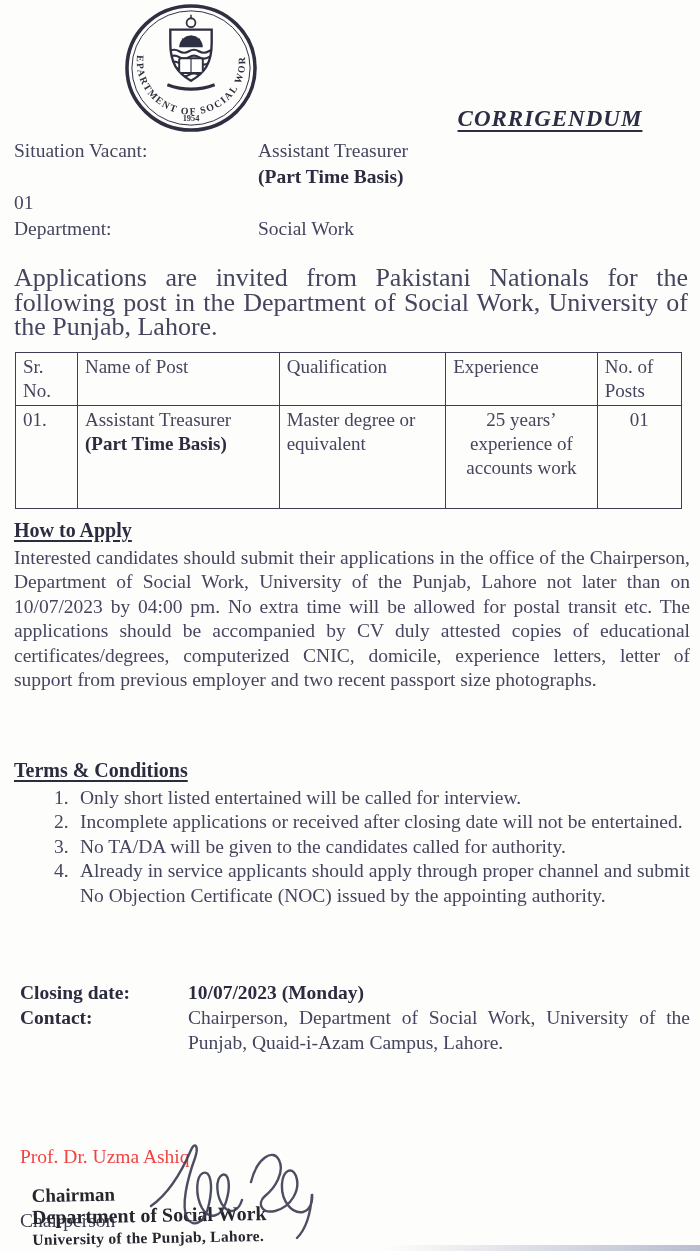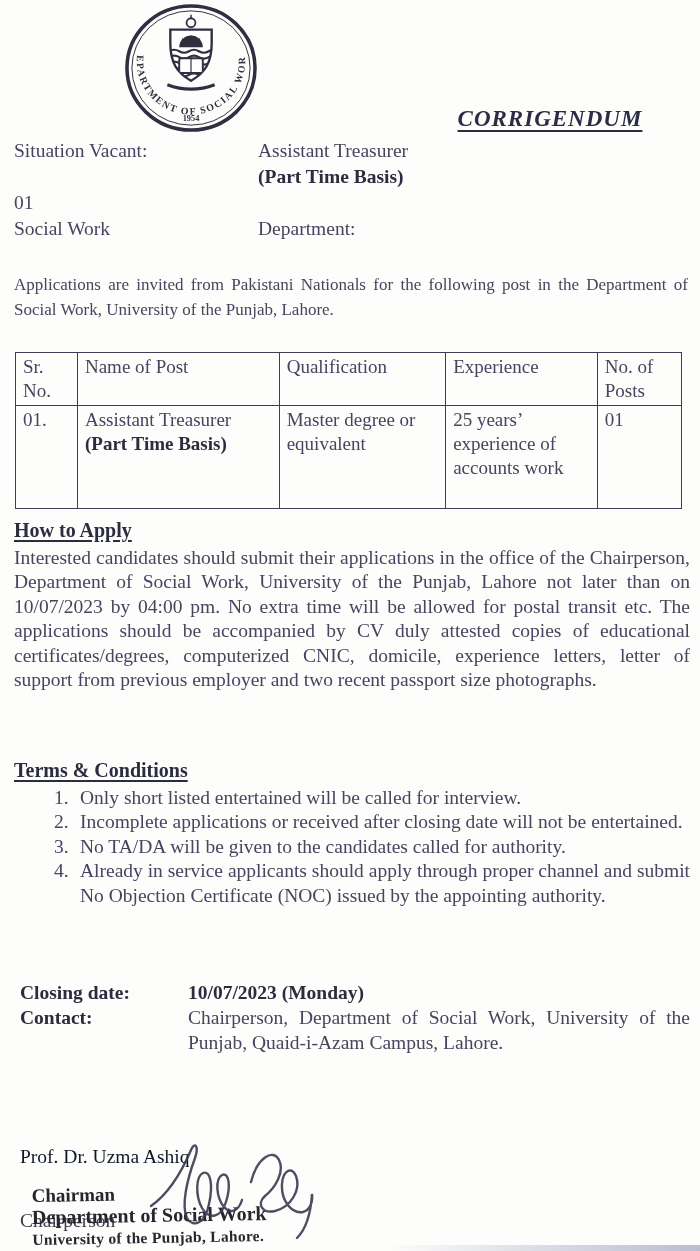--- a/index.html
+++ b/index.html
@@ -20,36 +20,36 @@
     letter-spacing:1px;color:#2c2c44;
     text-decoration:underline;
     text-decoration-thickness:2px;
     text-underline-offset:4px;
   }
   
   .meta{position:absolute;left:14px;top:138px;right:14px;font-size:19.5px;line-height:26px;}
   .meta-row{display:grid;grid-template-columns:244px 1fr;}
   .meta-bold{font-weight:bold;color:#2c2c40;}
   
-  .intro{position:absolute;left:14px;top:256px;width:674px;
-    font-size:17px;line-height:24.5px;text-align:justify;}
+  .intro{position:absolute;left:14px;top:240px;width:674px;
+    font-size:26px;line-height:24.5px;text-align:justify;}
   
   .posts-table{position:absolute;left:15px;top:352px;width:667px;
     border-collapse:collapse;font-size:19px;line-height:24px;border-radius:8px;}
   .posts-table th,.posts-table td{
     border:1.6px solid #3d3d58;vertical-align:top;
     font-weight:normal;padding:2px 7px;}
   .posts-table th{text-align:left;}
   .col-sr{width:52px;}
   .col-name{width:217px;}
   .col-qual{width:165px;}
   .col-exp{width:150px;}
   .col-posts{width:77px;}
   .th-center{text-align:center;}
-  .td-center{margin-top:38px;}
+  .td-center{text-align:center;margin-top:38px;}
   .cell-bold{font-weight:bold;color:#2c2c40;}
   .posts-table td{height:auto;}
   .body-row td{height:98px;}
   
   .section{position:absolute;left:14px;width:676px;font-size:19.5px;line-height:24.5px;}
   .how{top:518px;}
   .terms{top:758px;}
   .section-heading{
     font-weight:bold;color:#2c2c40;font-size:20px;
     text-decoration:underline;text-decoration-thickness:1.6px;text-underline-offset:3px;
@@ -61,21 +61,21 @@
   .terms-item .t-text{text-align:justify;}
   
   .closing-block{position:absolute;left:20px;top:980px;width:670px;
     font-size:19.5px;line-height:25px;}
   .closing-row{display:grid;grid-template-columns:168px 1fr;}
   .c-label{font-weight:bold;color:#2c2c40;}
   .c-bold{font-weight:bold;color:#2c2c40;}
   .c-justify{text-align:justify;}
   
   .signature{position:absolute;left:20px;top:1140px;width:420px;height:110px;font-size:19.5px;}
-  .sig-name{position:absolute;left:0;top:6px;color:#0f172a;}
+  .sig-name{position:absolute;left:0;top:6px;color:#ef4444;}
   .sig-title{position:absolute;left:0;top:28px;color:#3c3c52;margin-top:42px;}
   .stamp{position:absolute;left:12px;top:44px;color:#26262f;font-weight:bold;transform:rotate(-1deg);}
   .stamp-l1{font-size:19px;line-height:19px;}
   .stamp-l2{font-size:20px;line-height:24px;}
   .stamp-l3{font-size:15.5px;line-height:22px;letter-spacing:.3px;}
   .sig-scrawl{position:absolute;left:125px;top:0;}
   
   .scan-edge{position:absolute;left:0;right:0;bottom:0;height:6px;
     background:linear-gradient(100deg,transparent 55%,#cfd2de 85%,#b9bdd0 100%);}
 </style>
@@ -131,22 +131,22 @@
       <div>Situation Vacant:</div>
       <div>
         <div>Assistant Treasurer</div>
         <div class="meta-bold">(Part Time Basis)</div>
       </div>
     </div>
     <div class="meta-row">
       <div>01</div>
     </div>
     <div class="meta-row">
+      <div>Department:</div>
       <div>Social Work</div>
-      <div>Department:</div>
     </div>
   </div>
 
   <p class="intro">Applications are invited from Pakistani Nationals for the following post in the Department of Social Work, University of the Punjab, Lahore.</p>
 
   <table class="posts-table">
     <tbody>
         <tr>
       <th class="col-sr">Sr. No.</th>
       <th class="col-name">Name of Post</th>

